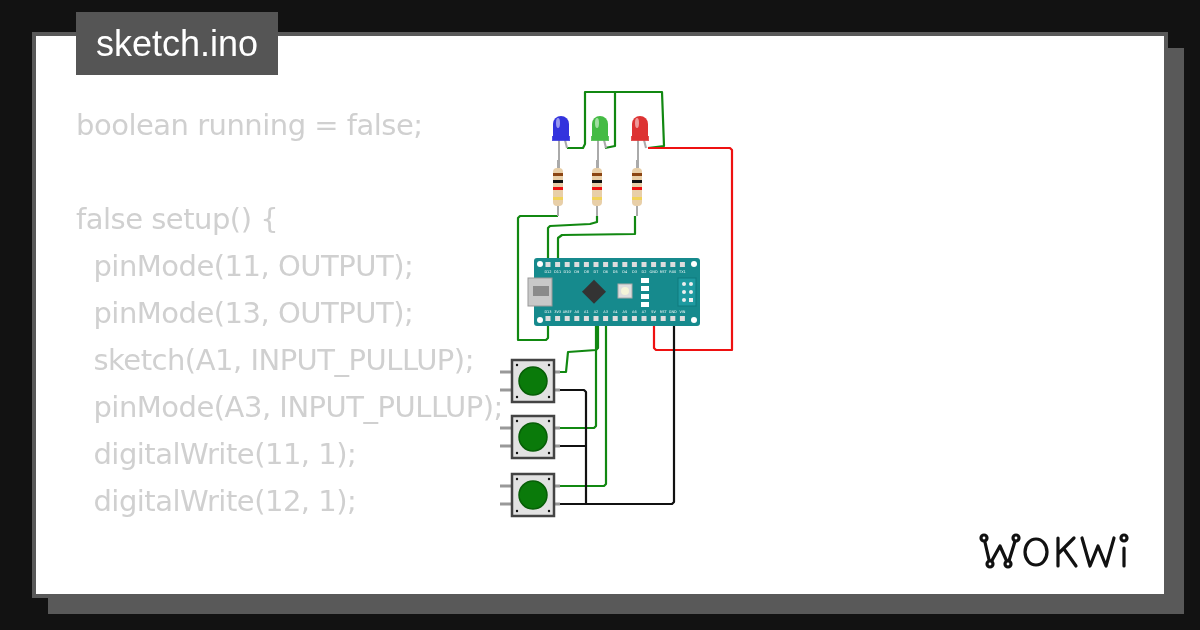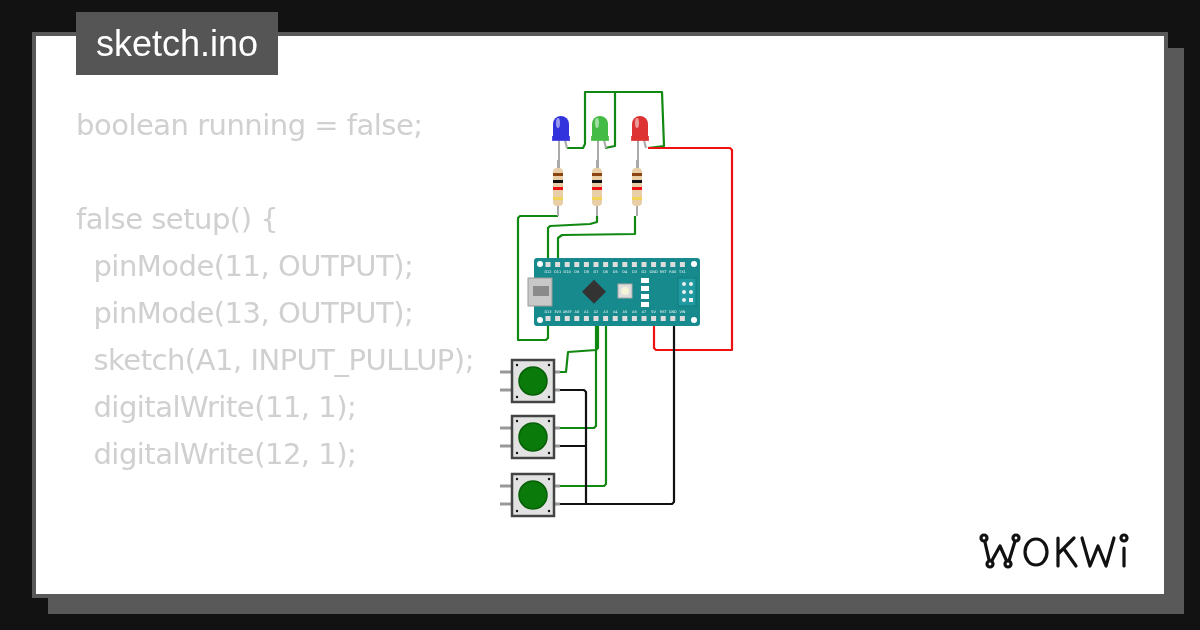--- a/index.html
+++ b/index.html
@@ -16,21 +16,21 @@
   .code div { height:47px; }
   svg.circuit { position:absolute; left:0; top:0; }
   .logo { position:absolute; left:978px; top:528px; }
 </style>
 </head>
 <body>
 
 <div class="shadow"></div>
 <div class="card-border"></div>
 <div class="card">
-  <div class="code" id="code"><div>boolean running = false;</div><div></div><div>false setup() {</div><div>  pinMode(11, OUTPUT);</div><div>  pinMode(13, OUTPUT);</div><div>  sketch(A1, INPUT_PULLUP);</div><div>  digitalWrite(11, 1);</div><div>  digitalWrite(12, 1);</div></div>
+  <div class="code" id="code"><div>boolean running = false;</div><div></div><div>false setup() {</div><div>  pinMode(11, OUTPUT);</div><div>  pinMode(13, OUTPUT);</div><div>  sketch(A1, INPUT_PULLUP);</div><div>  pinMode(A3, INPUT_PULLUP);</div><div>  digitalWrite(11, 1);</div><div>  digitalWrite(12, 1);</div></div>
 </div>
 <div class="title-tab">sketch.ino</div>
 
 <svg class="circuit" width="1200" height="630">
 
   <g fill="none" stroke-width="2.2" stroke-linejoin="round">
 
     <path d="M567 148 L583 148 L585 144 L585 92 L615 92 L615 146 L605 148" stroke="#118811"></path>
     <path d="M615 92 L662 92 L664 146 L648 148" stroke="#118811"></path>
 

